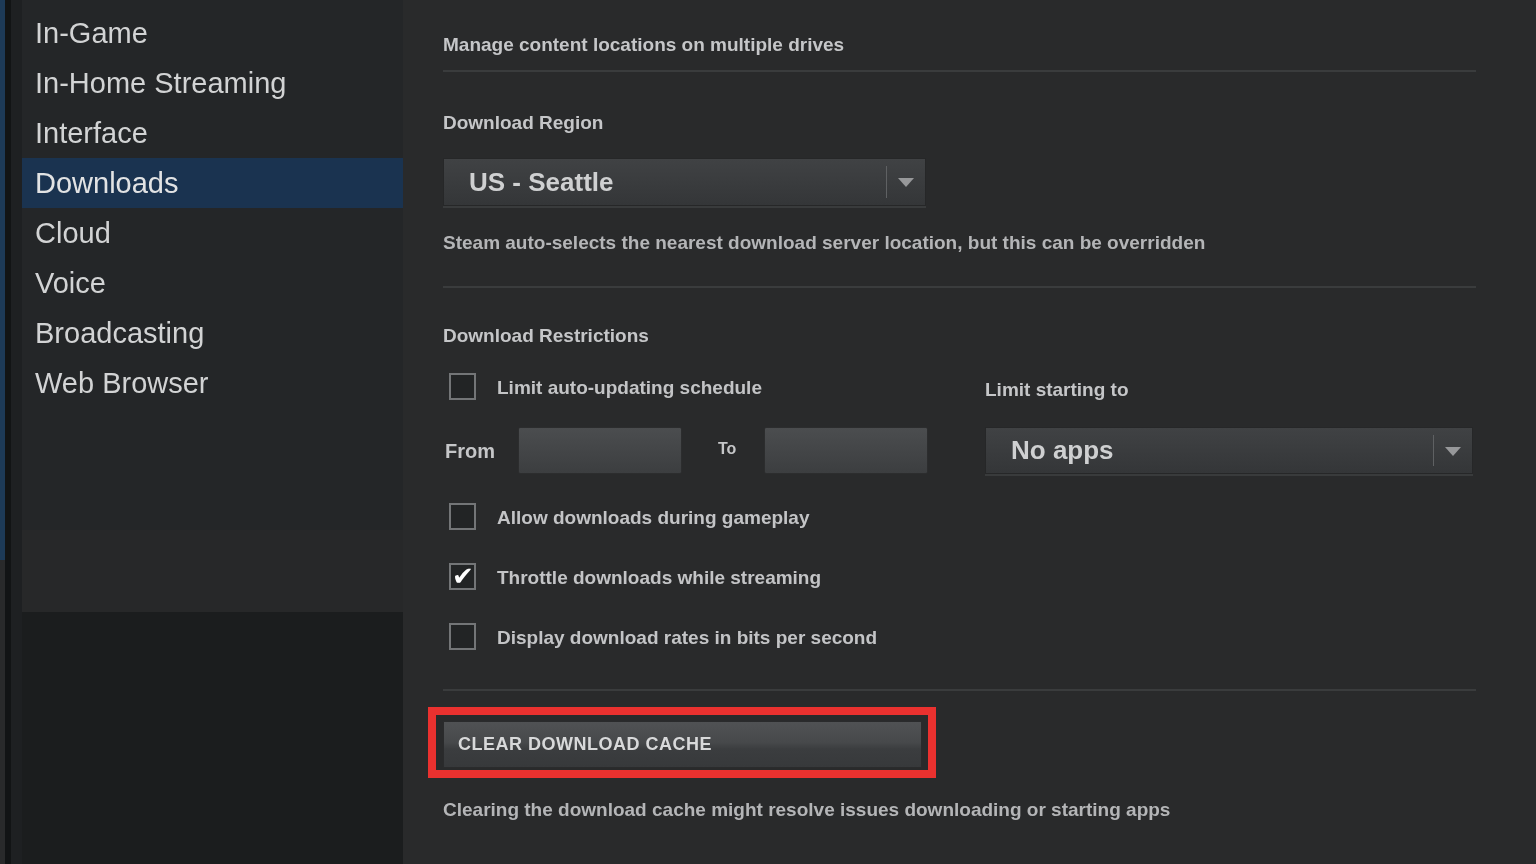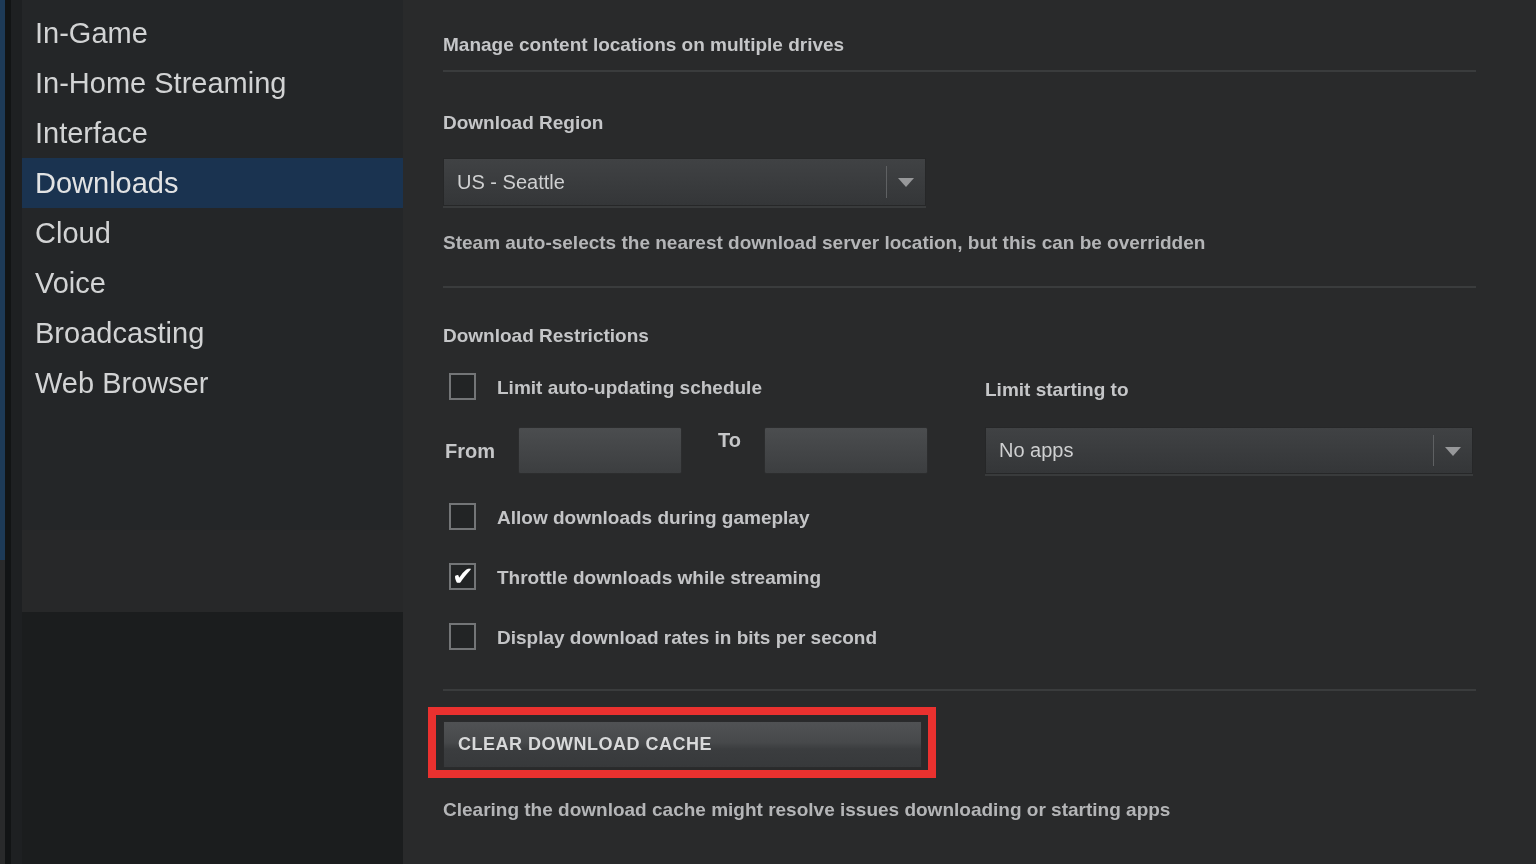--- a/index.html
+++ b/index.html
@@ -32,23 +32,23 @@
   .divider { position:absolute; left:443px; width:1033px; height:2px; background:#3a3c3d; }
 
   .dropdown {
     position:absolute; height:48px;
     background:linear-gradient(#404244,#343638);
     border:1px solid #262728;
     box-shadow:0 2px 0 rgba(88,91,93,.35);
     cursor:pointer;
   }
   .dropdown .dd-text {
-    position:absolute; left:13px; top:0; height:100%;
+    position:absolute; left:25px; top:0; height:100%;
     display:flex; align-items:center;
-    font-size:20px; font-weight:normal; color:#cfd0d1; white-space:nowrap;
+    font-size:26px; font-weight:bold; color:#cfd0d1; white-space:nowrap;
   }
   .dropdown .dd-sep {
     position:absolute; right:38px; top:7px; bottom:7px; width:1px; background:#5f6163;
   }
   .dropdown .dd-arrow {
     position:absolute; right:11px; top:50%; margin-top:-4px;
     width:0; height:0;
     border-left:8px solid transparent; border-right:8px solid transparent;
     border-top:9px solid #97989a;
   }
@@ -131,21 +131,21 @@
 
   <div class="txt" style="left:443px; top:325px;">Download Restrictions</div>
 
   <div class="checkbox" style="left:449px; top:373px;"></div>
   <div class="cb-label" style="left:497px; top:377px;">Limit auto-updating schedule</div>
 
   <div class="txt" style="left:985px; top:379px;">Limit starting to</div>
 
   <div class="txt" style="left:445px; top:440px; font-size:20px;">From</div>
   <input class="text-input" style="left: 518px; top: 427px;" value="">
-  <div class="txt" style="left:718px; top:429px; font-size:20px;">To</div>
+  <div class="txt" style="left:718px; top:440px; font-size:16px;">To</div>
   <input class="text-input" style="left: 764px; top: 427px;" value="">
 
   <div class="dropdown" style="left:985px; top:427px; width:488px; height:47px;">
     <span class="dd-text">No apps</span>
     <span class="dd-sep"></span>
     <span class="dd-arrow"></span>
   </div>
 
   <div class="checkbox" style="left:449px; top:503px;"></div>
   <div class="cb-label" style="left:497px; top:507px;">Allow downloads during gameplay</div>

